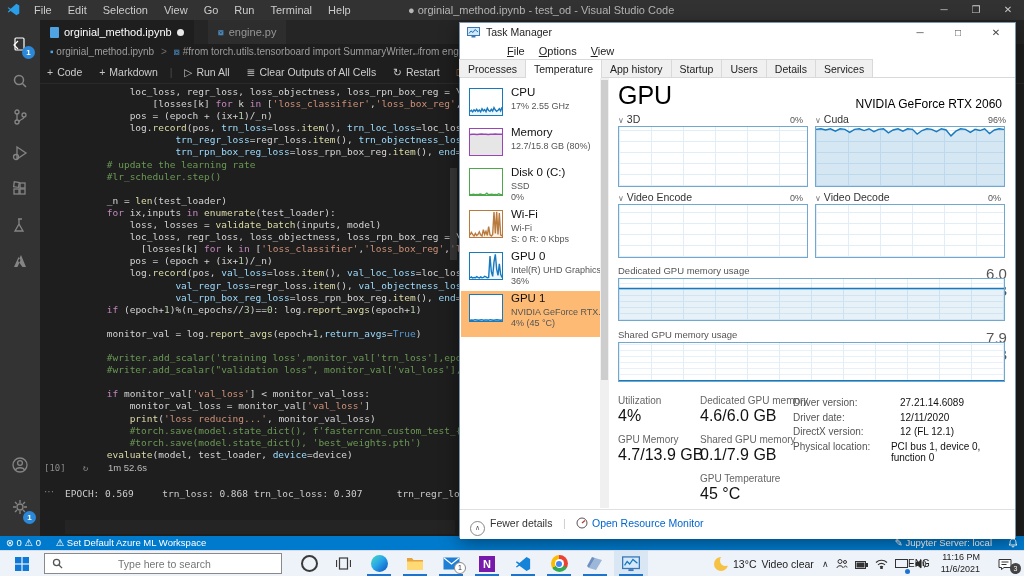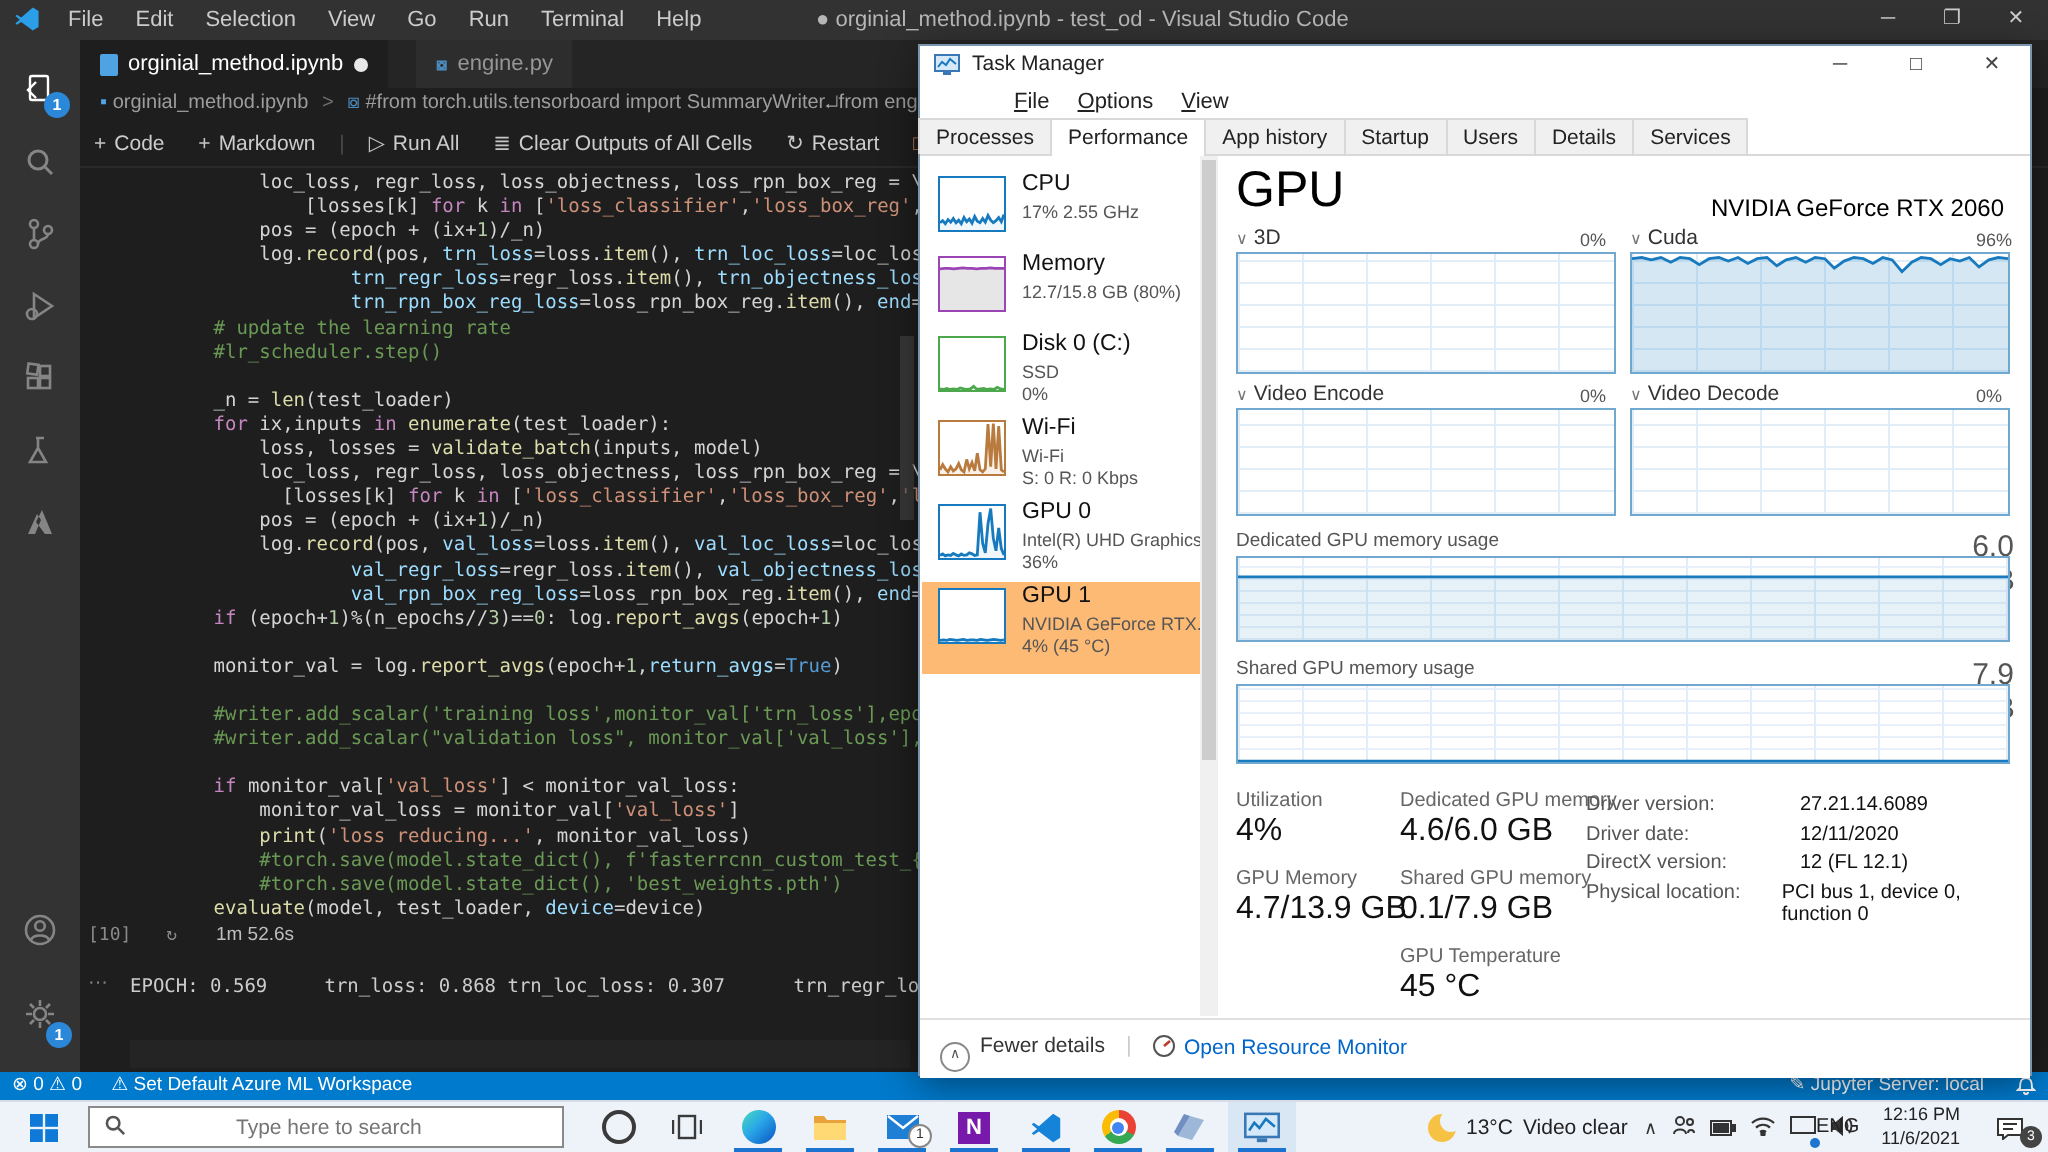--- a/index.html
+++ b/index.html
@@ -273,21 +273,21 @@
             <polyline points="2,6.5 4,4 6,5.5 8,2.5 11,5" fill="none" stroke="#1779be" stroke-width="1"></polyline>
             <rect x="4.5" y="9" width="4" height="1.5" fill="#3a77b5"></rect>
           </svg>
       </span>
       <span id="tm-title">Task Manager</span>
       <span class="tm-winctl" style="right:76px;">─</span>
       <span class="tm-winctl" style="right:38px;">□</span>
       <span class="tm-winctl" style="right:0;">✕</span>
     </div>
     <div id="tm-menubar"><span class="tm-menu-item"><u>F</u>ile</span><span class="tm-menu-item"><u>O</u>ptions</span><span class="tm-menu-item"><u>V</u>iew</span></div>
-    <div id="tm-tabrow"><span class="tm-tab">Processes</span><span class="tm-tab active">Performance</span><span class="tm-tab">App history</span><span class="tm-tab">Startup</span><span class="tm-tab">Users</span><span class="tm-tab">Details</span><span class="tm-tab">Services</span></div>
+    <div id="tm-tabrow"><span class="tm-tab">Processes</span><span class="tm-tab active">Temperature</span><span class="tm-tab">App history</span><span class="tm-tab">Startup</span><span class="tm-tab">Users</span><span class="tm-tab">Details</span><span class="tm-tab">Services</span></div>
 
     <div id="tm-sidebar">
         <div class="tm-side-item" style="top: 7px; height: 40px;">
           <div class="mini-chart" style="border: 1px solid rgb(23, 121, 190);">
             <svg viewBox="0 0 100 100" preserveAspectRatio="none" style="position: absolute; left: 0px; top: 0px; width: 100%; height: 100%;">
               <polygon points="0,100 0.0,86.0 4.2,82.0 8.3,88.0 12.5,80.0 16.7,85.0 20.8,78.0 25.0,86.0 29.2,81.0 33.3,88.0 37.5,76.0 41.7,84.0 45.8,79.0 50.0,87.0 54.2,74.0 58.3,83.0 62.5,86.0 66.7,78.0 70.8,85.0 75.0,72.0 79.2,81.0 83.3,86.0 87.5,82.0 91.7,76.0 95.8,84.0 100.0,70.0 100,100" fill="#eff7fc"></polygon>
               <polyline points="0.0,86.0 4.2,82.0 8.3,88.0 12.5,80.0 16.7,85.0 20.8,78.0 25.0,86.0 29.2,81.0 33.3,88.0 37.5,76.0 41.7,84.0 45.8,79.0 50.0,87.0 54.2,74.0 58.3,83.0 62.5,86.0 66.7,78.0 70.8,85.0 75.0,72.0 79.2,81.0 83.3,86.0 87.5,82.0 91.7,76.0 95.8,84.0 100.0,70.0" fill="none" stroke="#1779be" stroke-width="1.4" vector-effect="non-scaling-stroke"></polyline>
             </svg>
           </div>
           <div class="tm-side-title">CPU</div>
@@ -558,21 +558,21 @@
       <span style="position:relative;"><svg width="13" height="10" viewBox="0 0 13 10" fill="none" stroke="#333" stroke-width="1">
             <rect x="0.5" y="0.5" width="12" height="8"></rect>
           </svg><span style="position:absolute;right:-2px;bottom:-1px;width:5px;height:5px;border-radius:50%;background:#1b75d0;display:block;"></span></span>
       <span><svg width="12" height="10" viewBox="0 0 12 10" fill="none" stroke="#333" stroke-width="1">
             <polygon points="1,3.5 3,3.5 6,1 6,9 3,6.5 1,6.5" fill="#333"></polygon>
             <path d="M8 3 a3 3 0 0 1 0 4 M9.5 1.5 a5.5 5.5 0 0 1 0 7"></path>
           </svg></span>
     </div>
     <span id="tb-lang">ENG</span>
     <div id="tb-clock">
-      <div>12:16 PM</div>
+      <div>11:16 PM</div>
       <div>11/6/2021</div>
     </div>
     <div class="tb-appslot" id="tb-notif">
       <svg width="14" height="12" viewBox="0 0 14 12" fill="none" stroke="#333" stroke-width="1">
           <path d="M1 1.5 h12 v8 h-7 l-2.5 2 v-2 H1 z" fill="#fff"></path>
           <line x1="3.5" y1="4" x2="10.5" y2="4"></line>
           <line x1="3.5" y1="6.5" x2="8.5" y2="6.5"></line>
         </svg>
       <span style="position:absolute;right:1px;bottom:2px;width:11px;height:11px;border-radius:50%;background:#444;color:#fff;font-size:7px;line-height:11px;text-align:center;">3</span>
     </div>

